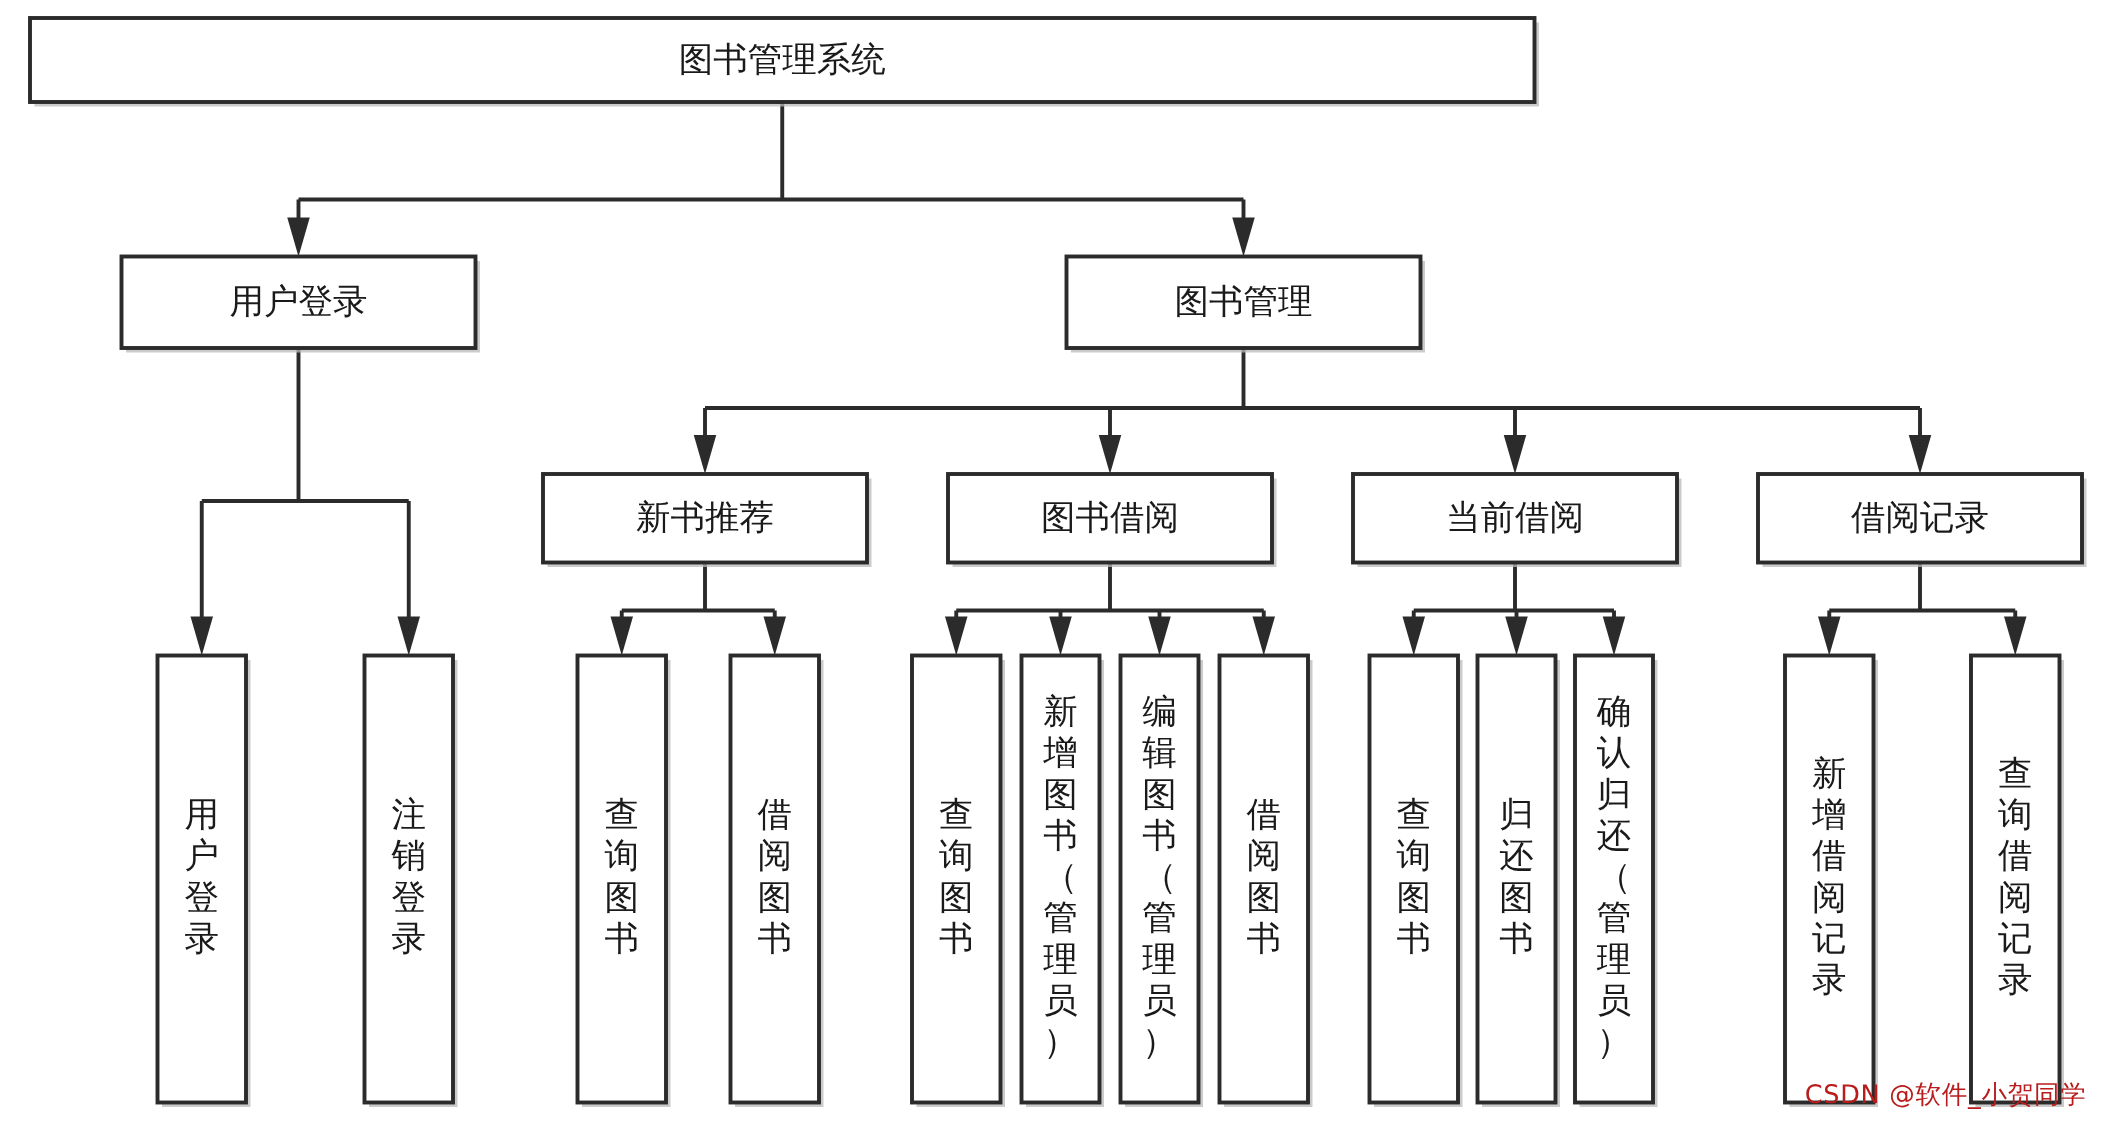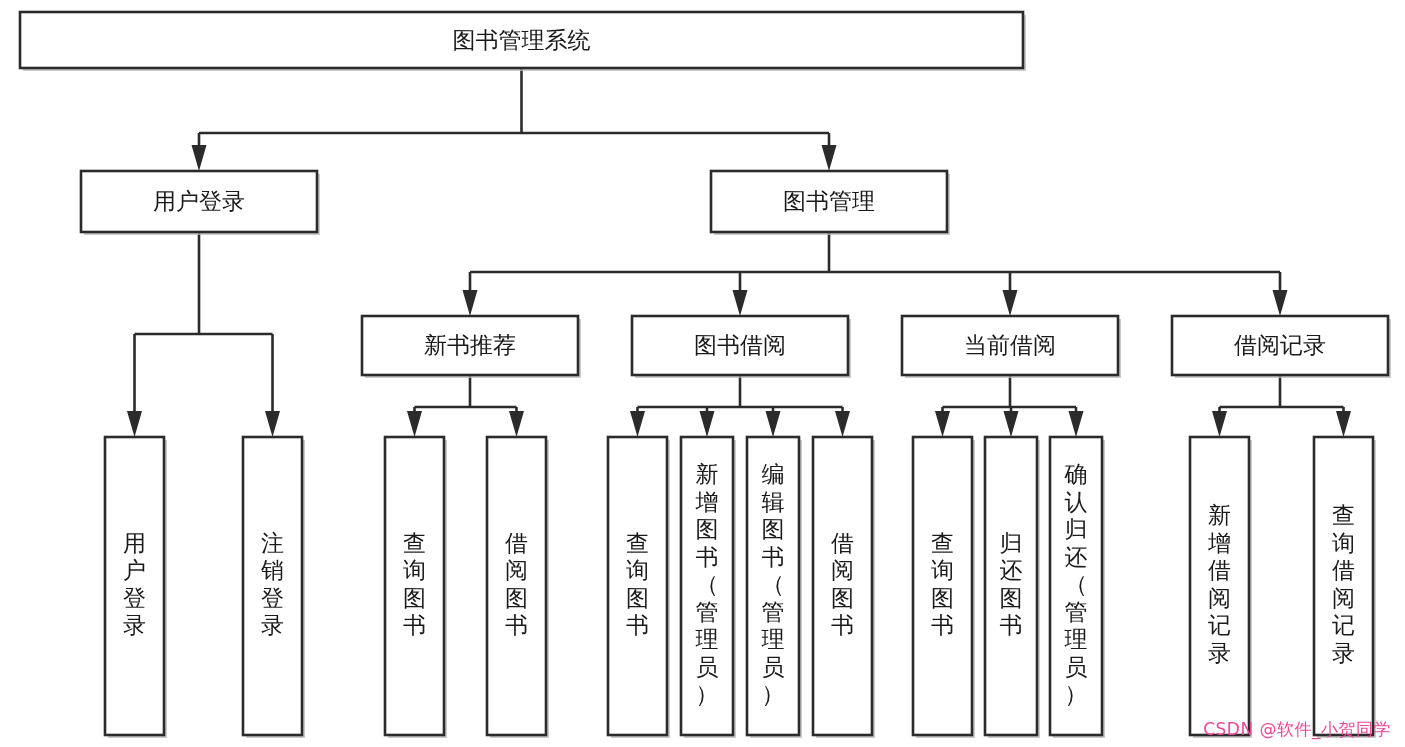--- a/index.html
+++ b/index.html
@@ -58,21 +58,21 @@
     font-family: "DejaVu Sans", "Liberation Sans", sans-serif;
     font-size: 23px;
     text-anchor: middle;
   }
   .watermark {
     position: absolute;
     right: 14px;
     bottom: 6px;
     font-family: "DejaVu Sans", "Liberation Sans", sans-serif;
     font-size: 17px;
-    color: #ec4899;
+    color: #b91c1c;
     letter-spacing: 0.5px;
     white-space: nowrap;
     user-select: none;
     text-align: right;
   }
 </style>
 </head>
 <body>
 
 <div id="diagram-root">

